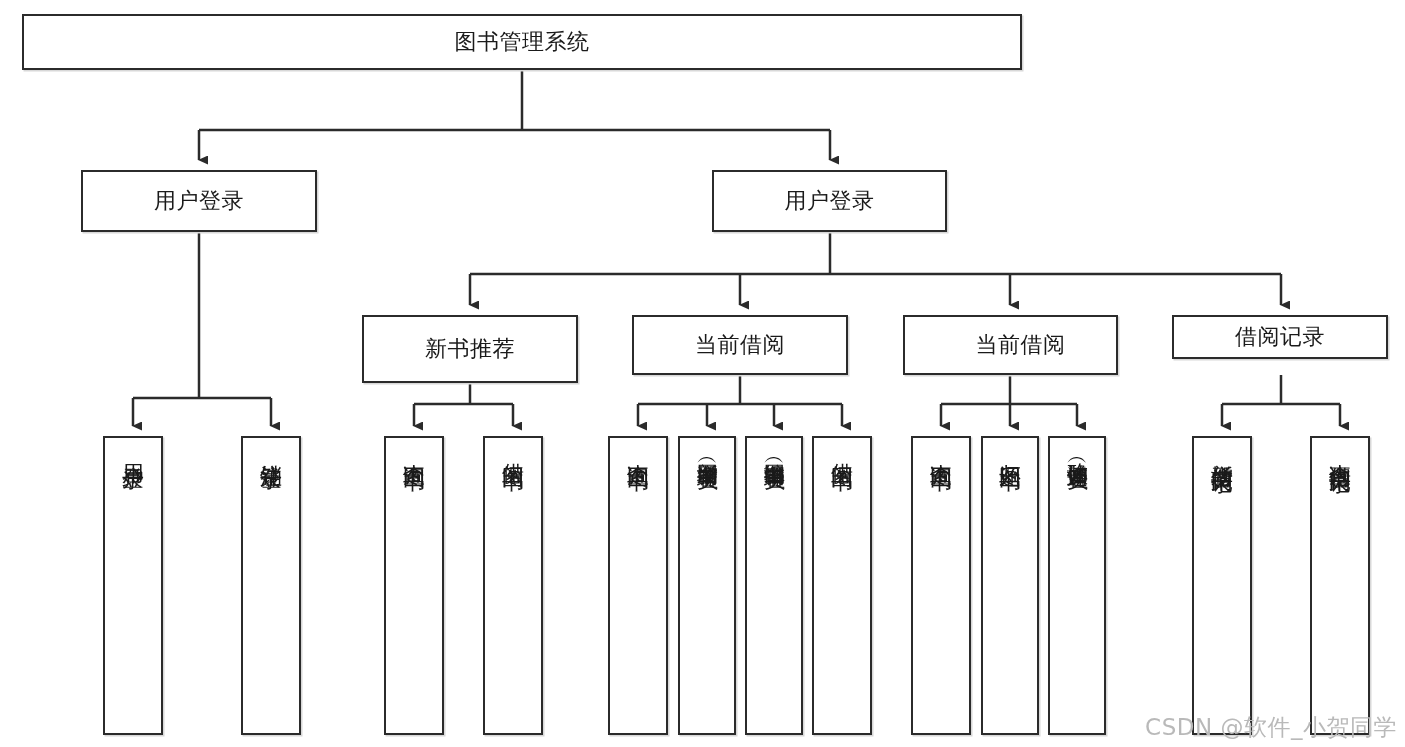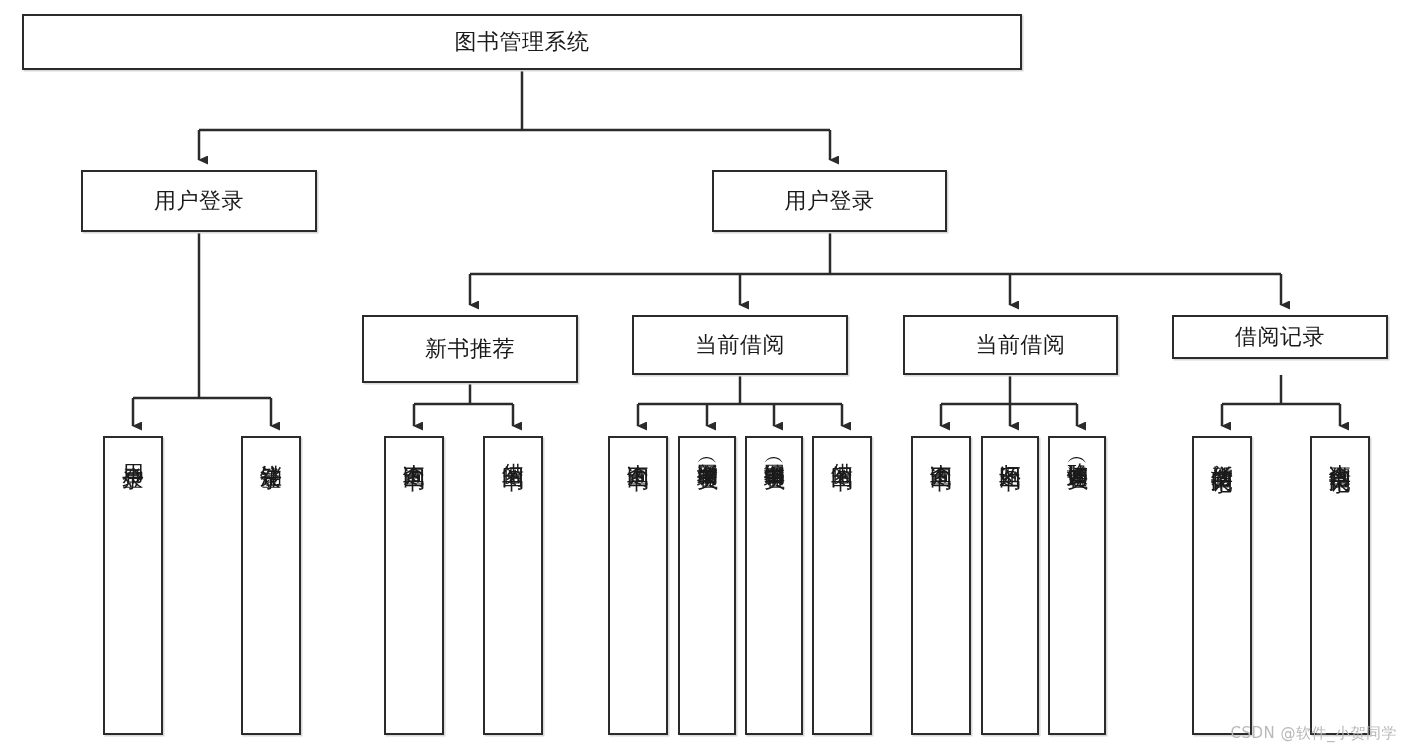--- a/index.html
+++ b/index.html
@@ -59,21 +59,21 @@
     max-height: 100%;
   }
   .node.vert.narrow .lbl {
     font-size: 21px;
     letter-spacing: 1px;
   }
   .watermark {
     position: absolute;
     right: 8px;
     bottom: 4px;
-    font-size: 15px;
+    font-size: 23px;
     color: #b9b9b9;
     white-space: nowrap;
     letter-spacing: 0.5px;
   }
 </style>
 </head>
 <body>
 
 <div id="stage">
 

